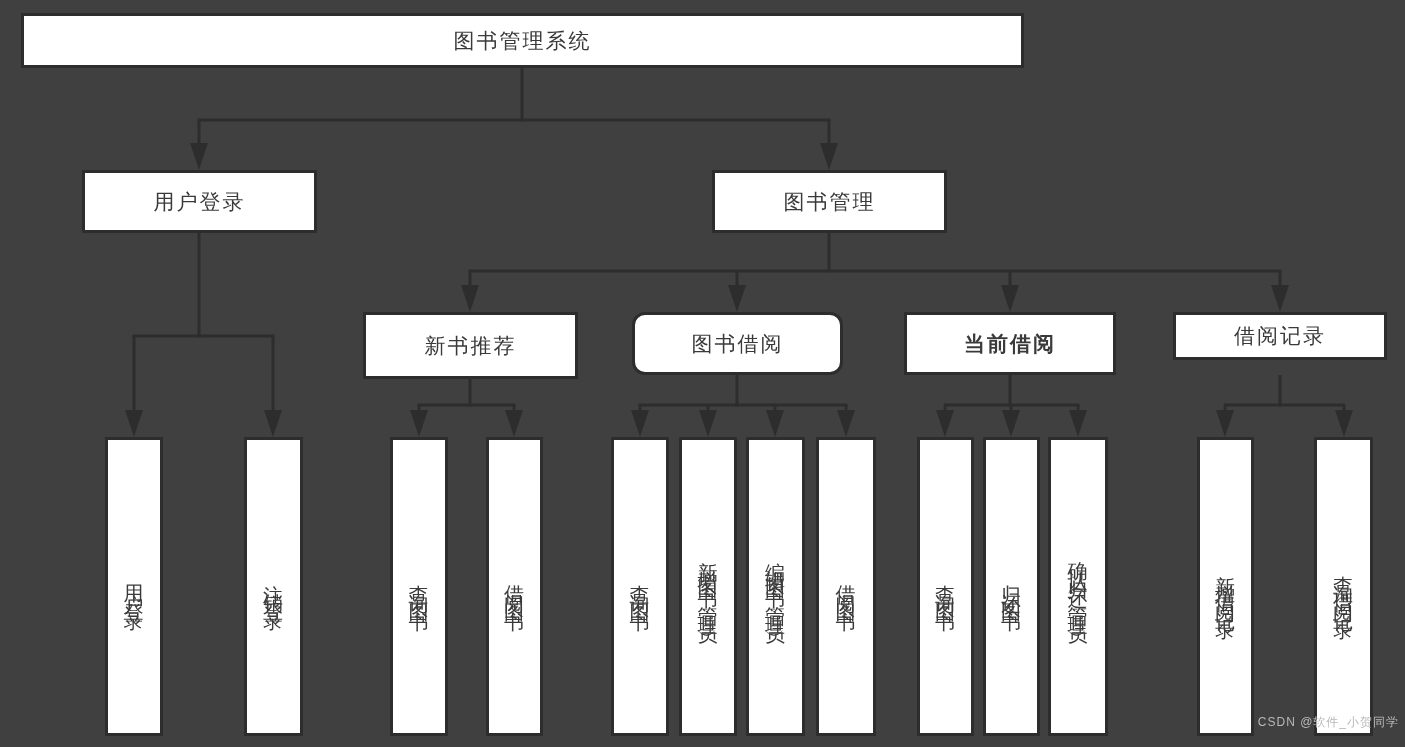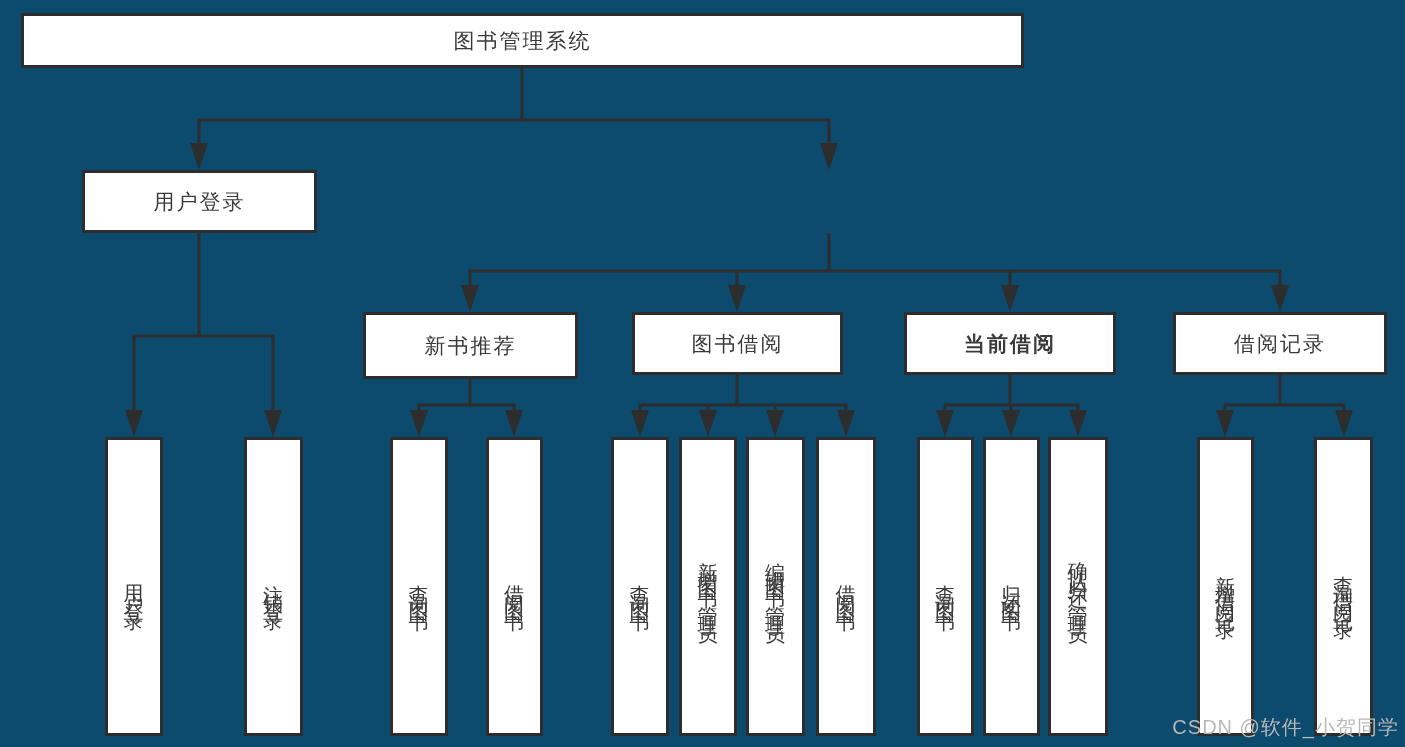--- a/index.html
+++ b/index.html
@@ -3,21 +3,21 @@
 <meta charset="utf-8">
 <style>
   * { margin: 0; padding: 0; box-sizing: border-box; }
   html, body { background: #ffffff; }
   body { font-family: "Liberation Sans", sans-serif; }
 
   #stage {
     position: relative;
     width: 1405px;
     height: 747px;
-    background: #0c4a6e;
+    background: #404040;
     overflow: hidden;
     color: #3a3a3a;
   }
 
   .box {
     position: absolute;
     background: #ffffff;
     border: 3px solid #2d2d2d;
     display: flex;
     align-items: center;
@@ -45,21 +45,21 @@
     top: 0;
     display: block;
   }
   svg.connectors line { stroke: #2d2d2d; stroke-width: 3; }
   svg.connectors polygon { fill: #2d2d2d; stroke: none; }
 
   .watermark {
     position: absolute;
     top: 714px;
     right: 6px;
-    font-size: 20px;
+    font-size: 12px;
     letter-spacing: 1px;
     color: #b8b8b8;
     white-space: nowrap;
   }
 </style>
 </head>
 <body>
 
 <div id="stage">
 
@@ -136,28 +136,29 @@
       <polygon points="1216,410 1234,410 1225,437"></polygon>
       <line x1="1344" y1="405" x2="1344" y2="418"></line>
       <polygon points="1335,410 1353,410 1344,437"></polygon>
     </g>
   </svg>
 
   <div class="box hbox" style="left:21px; top:13px; width:1003px; height:55px;">图书管理系统</div>
 
   <div class="box hbox" style="left:82px; top:170px; width:235px; height:63px;">用户登录</div>
 
+  <div class="box hbox" style="left:712px; top:170px; width:235px; height:63px;">图书管理</div>
 
   <div class="box hbox" style="left:363px; top:312px; width:215px; height:67px;">新书推荐</div>
 
-  <div class="box hbox" style="left:632px; top:312px; width:211px; height:63px;">图书借阅</div>
+  <div class="box hbox" style="left:632px; top:312px; width:211px; height:63px;border-radius:13px;">图书借阅</div>
 
   <div class="box hbox" style="left:904px; top:312px; width:212px; height:63px;font-weight:bold;">当前借阅</div>
 
-  <div class="box hbox" style="left:1173px; top:312px; width:214px; height:63px;">借阅记录</div>
+  <div class="box hbox" style="left:1173px; top:312px; width:214px; height:48px;">借阅记录</div>
 
   <div class="box vbox" style="left:105px; top:437px; width:58px; height:299px;">用户登录</div>
 
   <div class="box vbox" style="left:244px; top:437px; width:59px; height:299px;">注销登录</div>
 
   <div class="box vbox" style="left:390px; top:437px; width:58px; height:299px;">查询图书</div>
 
   <div class="box vbox" style="left:486px; top:437px; width:57px; height:299px;">借阅图书</div>
 
   <div class="box vbox" style="left:611px; top:437px; width:58px; height:299px;">查询图书</div>

